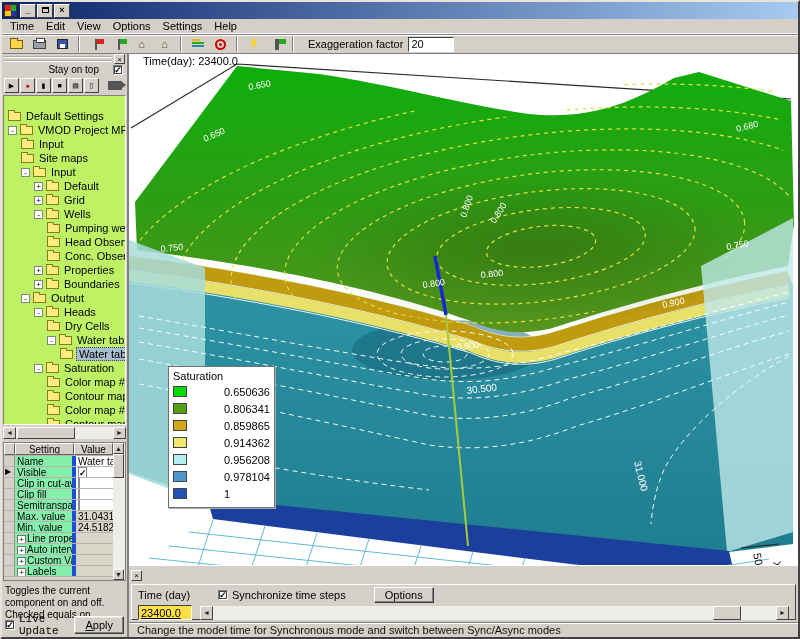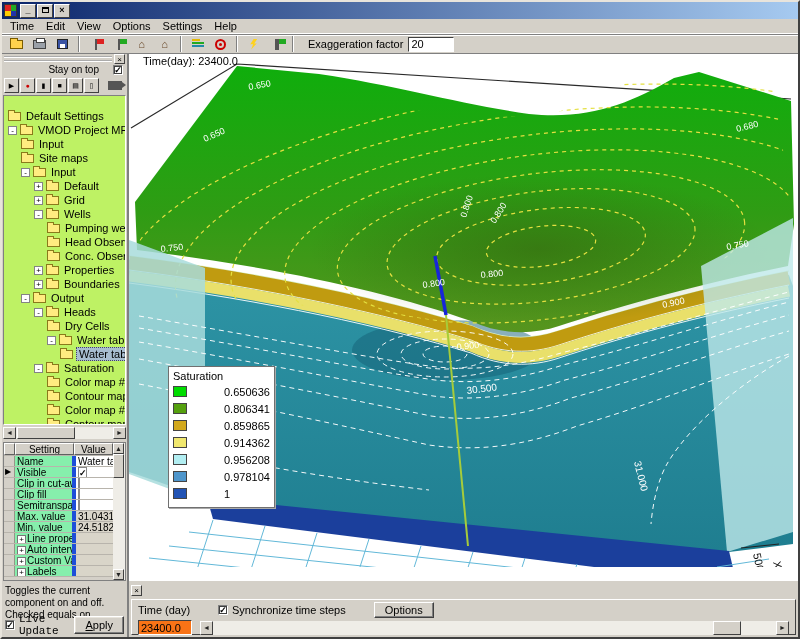--- a/index.html
+++ b/index.html
@@ -120,21 +120,21 @@
   .tp-close { width:11px; height:11px; margin:0 3px 3px 0; font-size:8px; line-height:9px; text-align:center; background:#d4d0c8; border:1px solid; border-color:#fff #404040 #404040 #fff; }
   .tab { font-size:11px; padding:1px 8px 2px; border-right:1px solid #808080; box-shadow:1px 0 0 #fff; color:#000; }
   .tab.active { border:1px solid; border-color:#fff #404040 #d4d0c8 #fff; border-bottom:none; box-shadow:none;
     background:#d4d0c8; position:relative; top:0px; padding-top:2px; font-size:11px; }
   .tabpage { position:absolute; left:2px; right:2px; top:18px; bottom:2px; border:1px solid; border-color:#fff #404040 #404040 #fff; padding:2px 6px; }
   .tp-row1 { display:flex; align-items:center; height:16px; gap:6px; }
   .tp-time-label { font-size:11px; width:60px; }
   .tp-sync { display:flex; align-items:center; gap:4px; font-size:11px; margin-left:14px; }
   .tp-options { margin-left:22px; padding:1px 10px; font-size:11px; background:#d4d0c8; border:1px solid; border-color:#fff #404040 #404040 #fff; box-shadow:inset -1px -1px 0 #808080;}
   .tp-row2 { display:flex; align-items:center; margin-top:2px; gap:8px; }
-  .tp-input { width:54px; height:15px; font-size:11px; padding:0 2px; border:1px solid; border-color:#404040 #fff #fff #404040; background:#f97316; }
+  .tp-input { width:54px; height:15px; font-size:11px; padding:0 2px; border:1px solid; border-color:#404040 #fff #fff #404040; background:#fde047;text-decoration:underline; }
   .tp-hscroll { flex:1; height:14px; display:flex; align-items:center; }
   .tp-hscroll .strack { height:14px; }
   .tp-hscroll .sbtn { height:14px; line-height:12px; }
   .tp-hscroll .sthumb { height:14px; }
 
   .statusbar { height:15px; flex:0 0 auto; border-top:1px solid #808080; box-shadow:inset 0 1px 0 #fff; font-size:11px; padding:1px 8px; color:#111; background:#d4d0c8;}
 </style>
 </head>
 <body>
 
@@ -597,15 +597,16 @@
               <span class="sbtn">◄</span>
               <span class="strack">
                   <span class="sthumb" style="left:500px;width:28px;"></span>
                 </span>
               <span class="sbtn">►</span>
             </span>
           </div>
         </div>
       </div>
 
+      <div class="statusbar">Change the model time for Synchronous mode and switch between Sync/Async modes</div>
     </div>
   </div>
 </div>
 
 </body></html>

